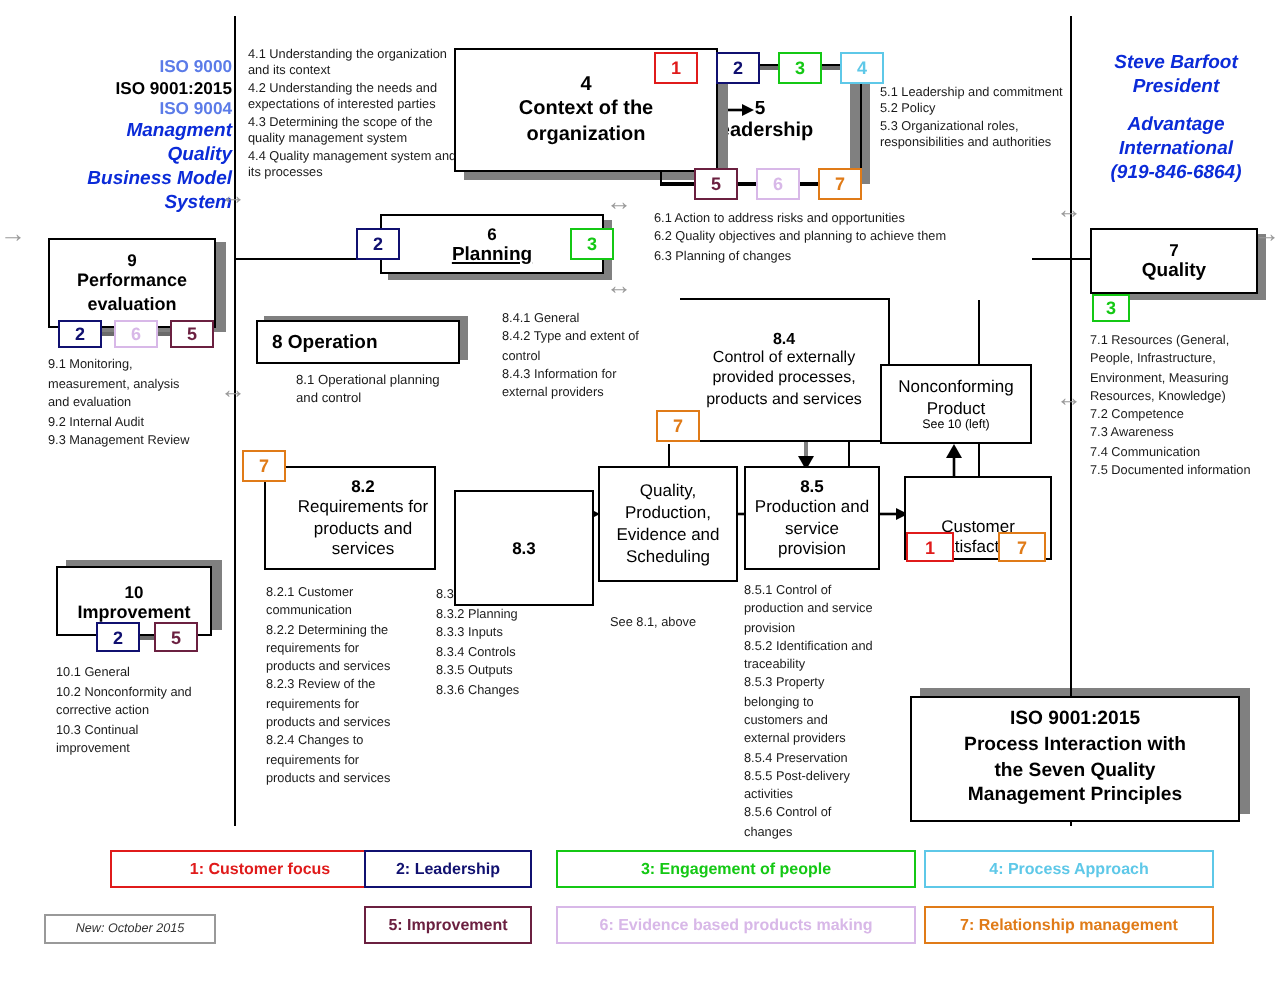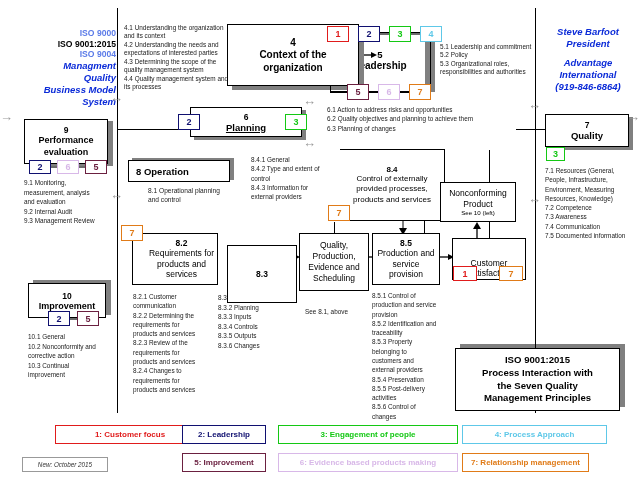--- a/index.html
+++ b/index.html
@@ -308,21 +308,21 @@
   </div>
   <div class="legend" style="left:462px;top:425px;width:145px;height:19px;border-color:#5ec8e8;color:#5ec8e8;">
     <span>4: Process Approach</span>
   </div>
   <div class="legend" style="left:182px;top:453px;width:84px;height:19px;border-color:#6b2040;color:#6b2040;">
     <span>5: Improvement</span>
   </div>
   <div class="legend" style="left:278px;top:453px;width:180px;height:19px;border-color:#d8b8e8;color:#d8b8e8;">
     <span>6: Evidence based products making</span>
   </div>
-  <div class="legend" style="left:462px;top:453px;width:127px;height:19px;border-color:#e07b18;color:#e07b18;">
+  <div class="legend" style="left:462px;top:453px;width:145px;height:19px;border-color:#e07b18;color:#e07b18;">
     <span>7: Relationship management</span>
   </div>
 
   <div class="stamp" style="left:22px;top:457px;width:86px;height:15px;">
     <span>New: October 2015</span>
   </div>
 
 </div>
 
 </body></html>

